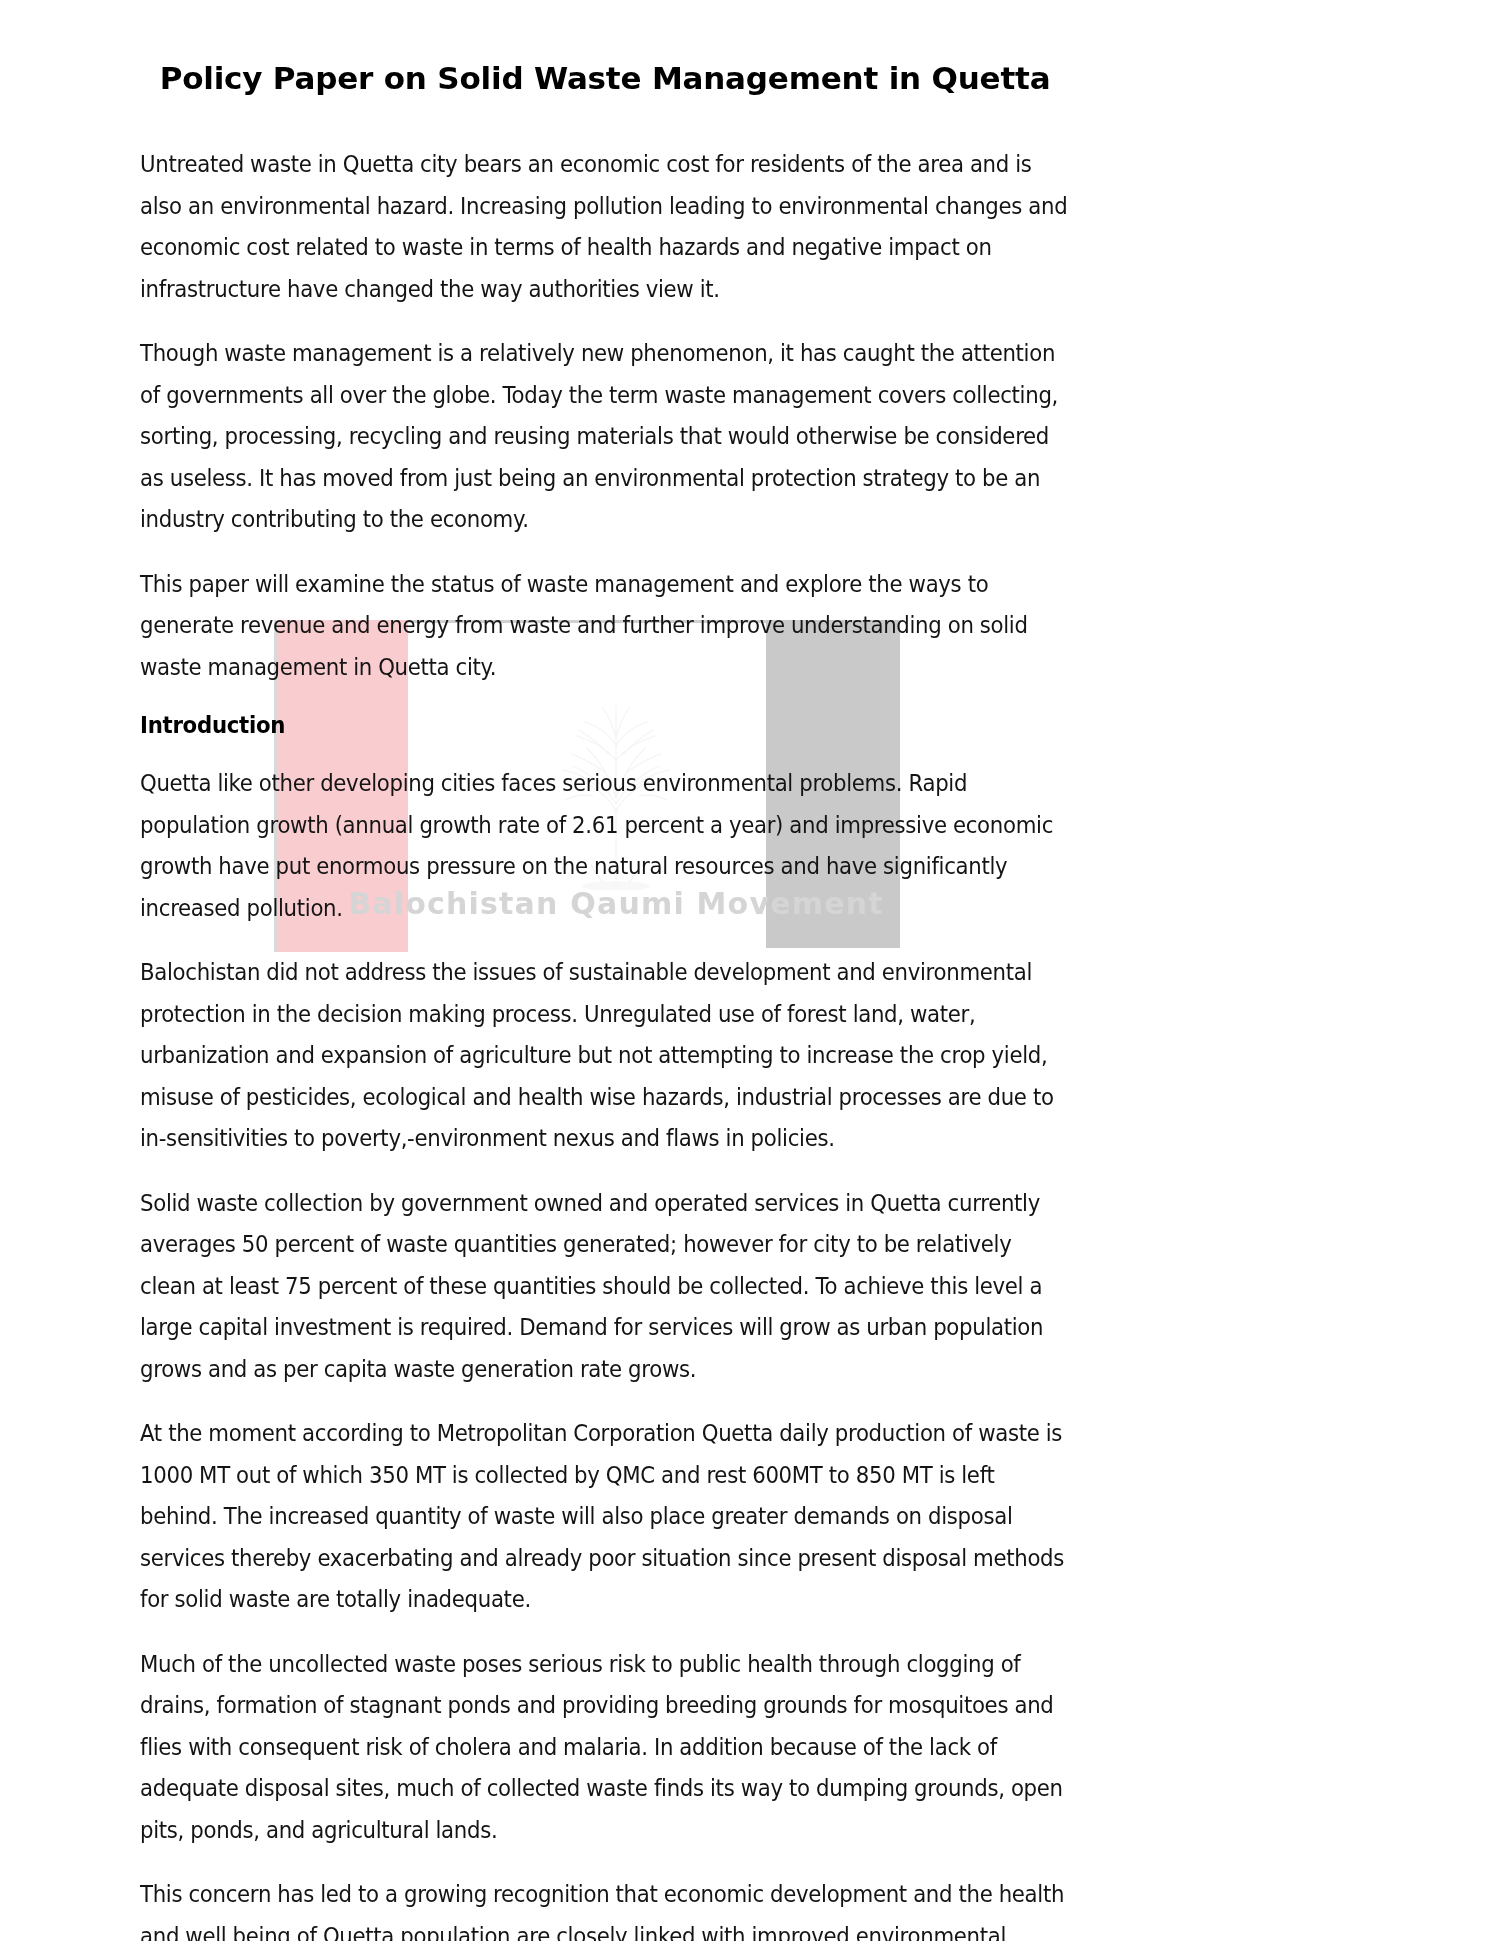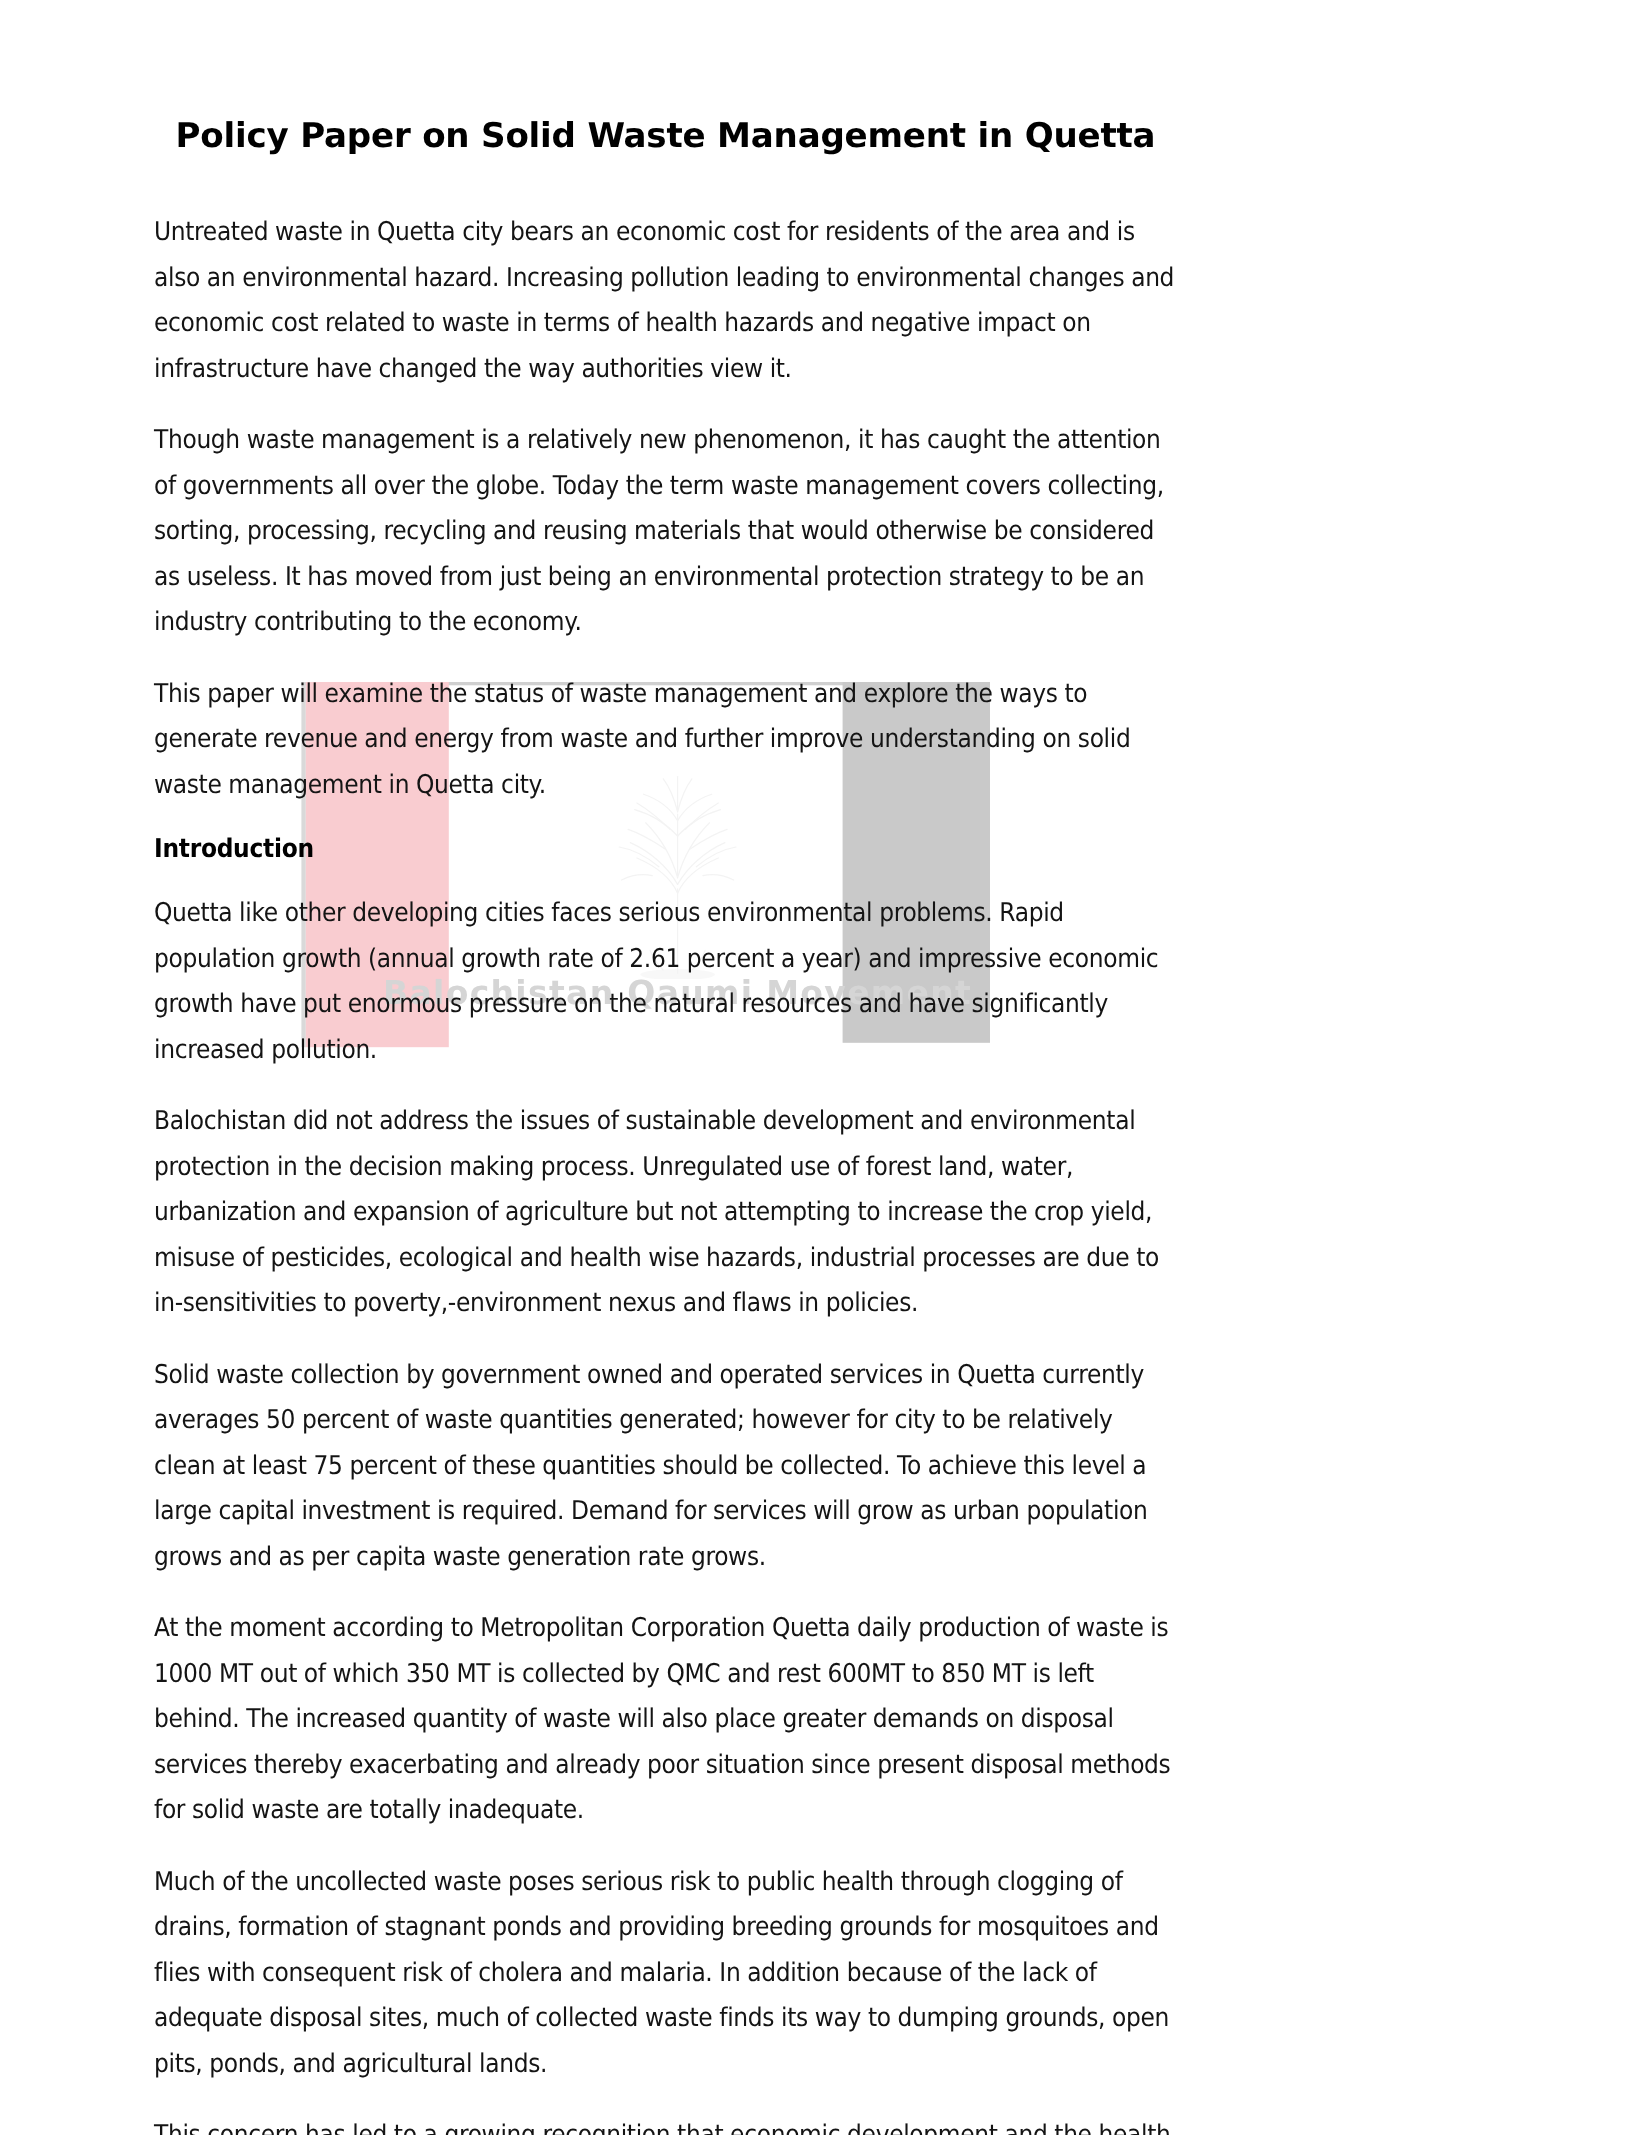--- a/index.html
+++ b/index.html
@@ -87,21 +87,21 @@
     width: 930px;
     z-index: 3;
   }
   h1.doc-title {
     font-family: "DejaVu Sans", sans-serif;
     font-size: 31px;
     font-weight: bold;
     color: #000000;
     text-align: center;
     margin: 0;
-    padding-top: 106px;
+    padding-top: 60px;
     padding-bottom: 0;
     letter-spacing: -0.2px;
   }
   p.para {
     font-family: "DejaVu Sans", sans-serif;
     font-size: 23.5px;
     line-height: 41.5px;
     color: #141414;
     margin: 0 0 0 0;
     padding: 0;

